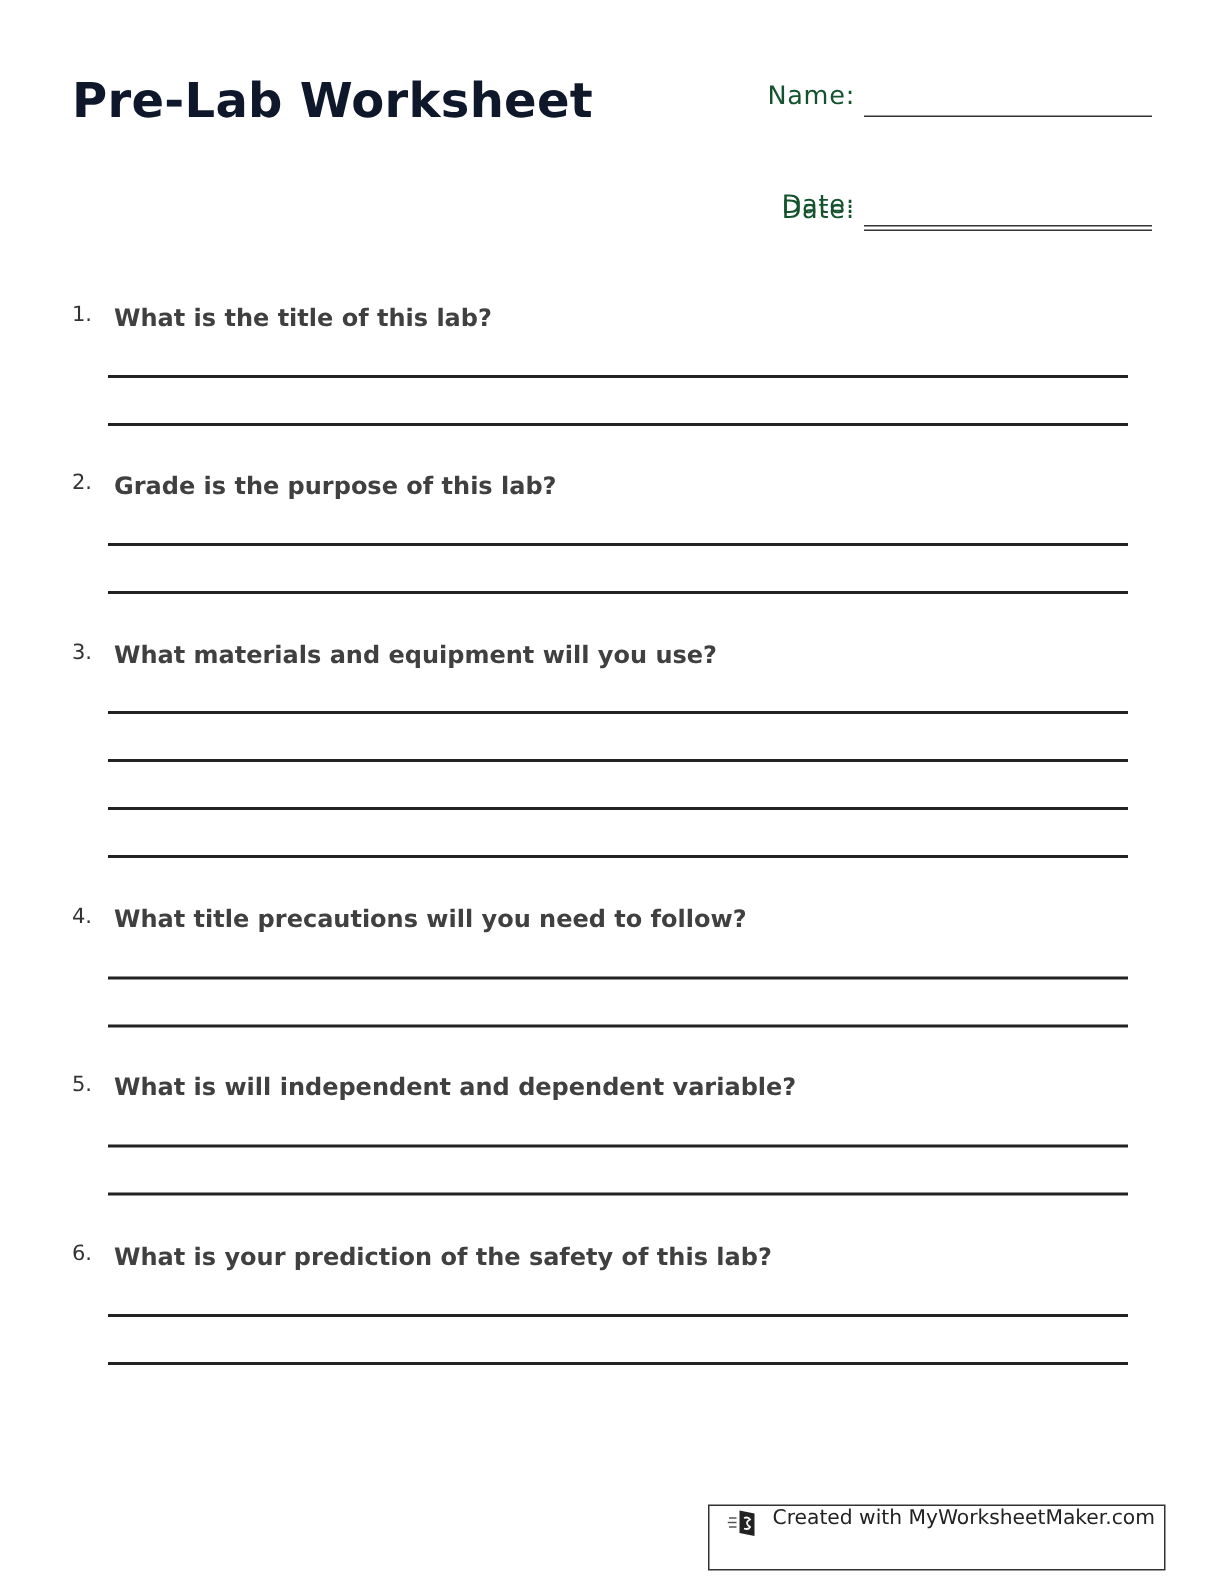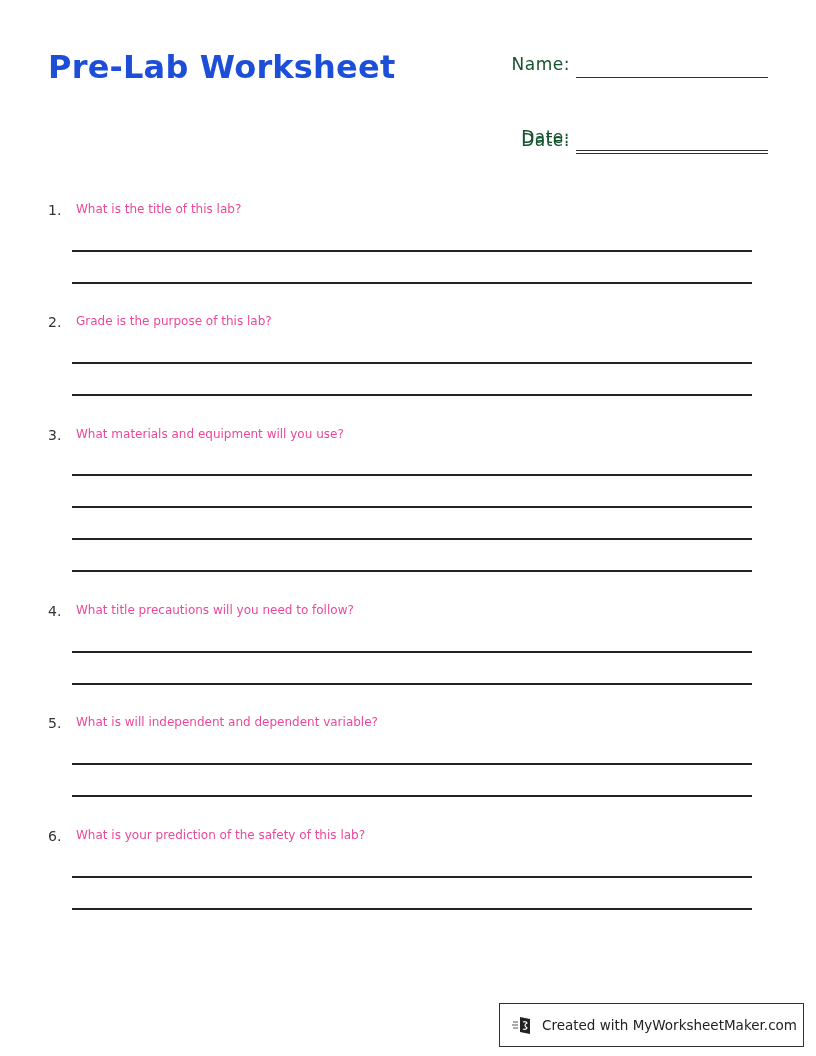--- a/index.html
+++ b/index.html
@@ -1,29 +1,29 @@
 <!DOCTYPE html>
 <html><head>
 <meta charset="utf-8">
 <style>
   html, body { margin:0; padding:0; background:#ffffff; }
   body { width:816px; height:1056px; position:relative; overflow:hidden;
          font-family:"DejaVu Sans", "Liberation Sans", sans-serif; color:#2a2a2a; }
   .title { position:absolute; left:48px; top:48px; font-size:32px; font-weight:bold;
-           color:#1d4ed8; letter-spacing:0.2px; }
+           color:#0f172a; letter-spacing:0.2px; }
   .hfield { position:absolute; left:490px; width:278px; height:30px; }
   .hfield .lbl { position:absolute; right:198px; bottom:4px; font-size:17px; color:#14532d;
                  letter-spacing:0.5px; white-space:nowrap; }
   .hfield .line { position:absolute; left:86px; right:0; bottom:0; border-bottom:1.5px solid #333; }
   .q { position:absolute; left:48px; width:704px; }
   .q .num { position:absolute; left:0; top:0; font-size:14px; color:#333; }
-  .q .text { position:absolute; left:28px; top:0; font-size:12px; color:#ec4899; white-space:nowrap; }
+  .q .text { position:absolute; left:28px; top:0; font-size:16px; color:#404040; white-space:nowrap;font-weight:bold; }
   .aline { position:absolute; left:24px; width:680px; height:0; border-top:2px solid #222; }
-  .footer { position:absolute; left:499px; top:1003px; width:305px; height:44px;
-            border:1.5px solid #333; box-sizing:border-box; display:flex; align-items:center; }
+  .footer { position:absolute; left:472px; top:1003px; width:305px; height:44px;
+            border:1.5px solid #333; box-sizing:border-box; display:flex; }
   .footer .icon { width:22px; height:22px; margin-left:12px; margin-right:8px; }
   .footer .ftext { font-size:13.5px; color:#222; white-space:nowrap; }
 </style>
 </head>
 <body>
 
 <div class="title">Pre-Lab Worksheet</div>
 
 <div class="hfield" style="top:48px;">
   <span class="lbl">Name:</span>

